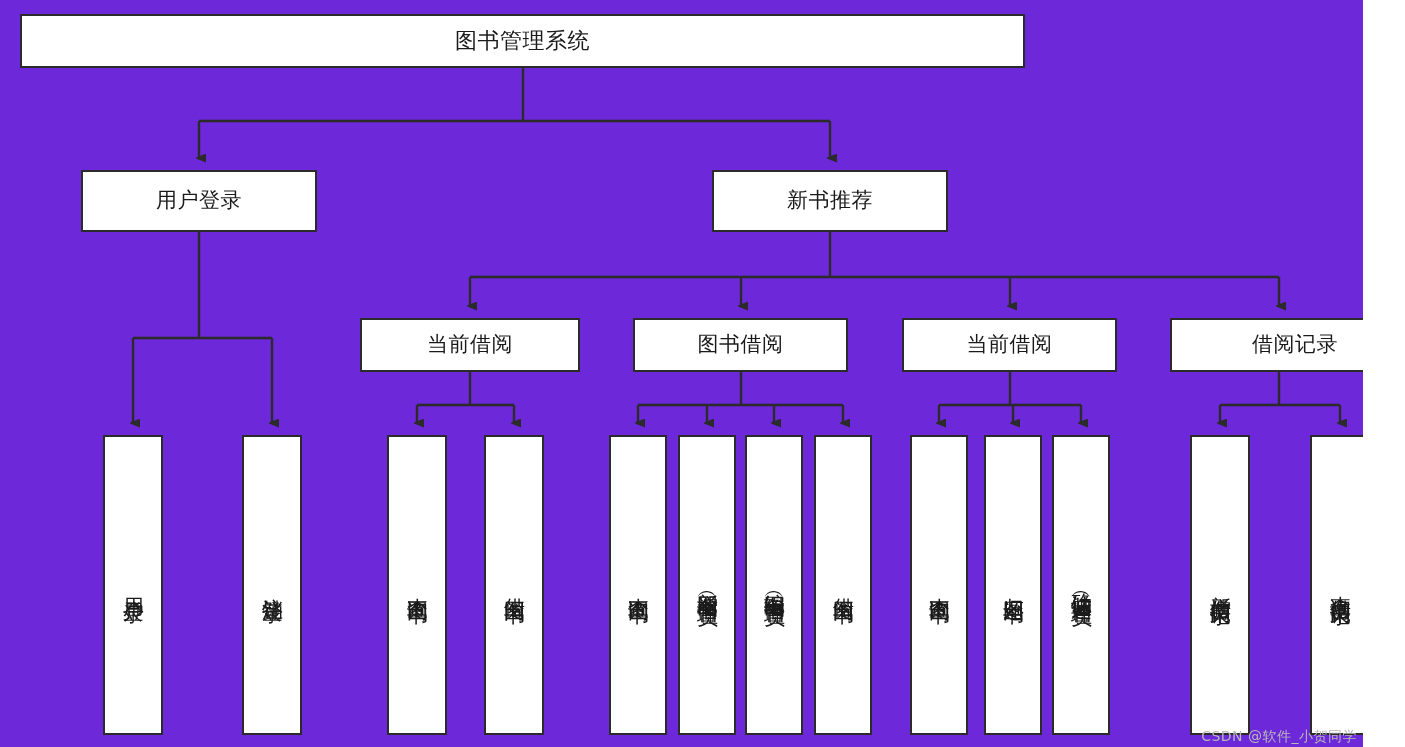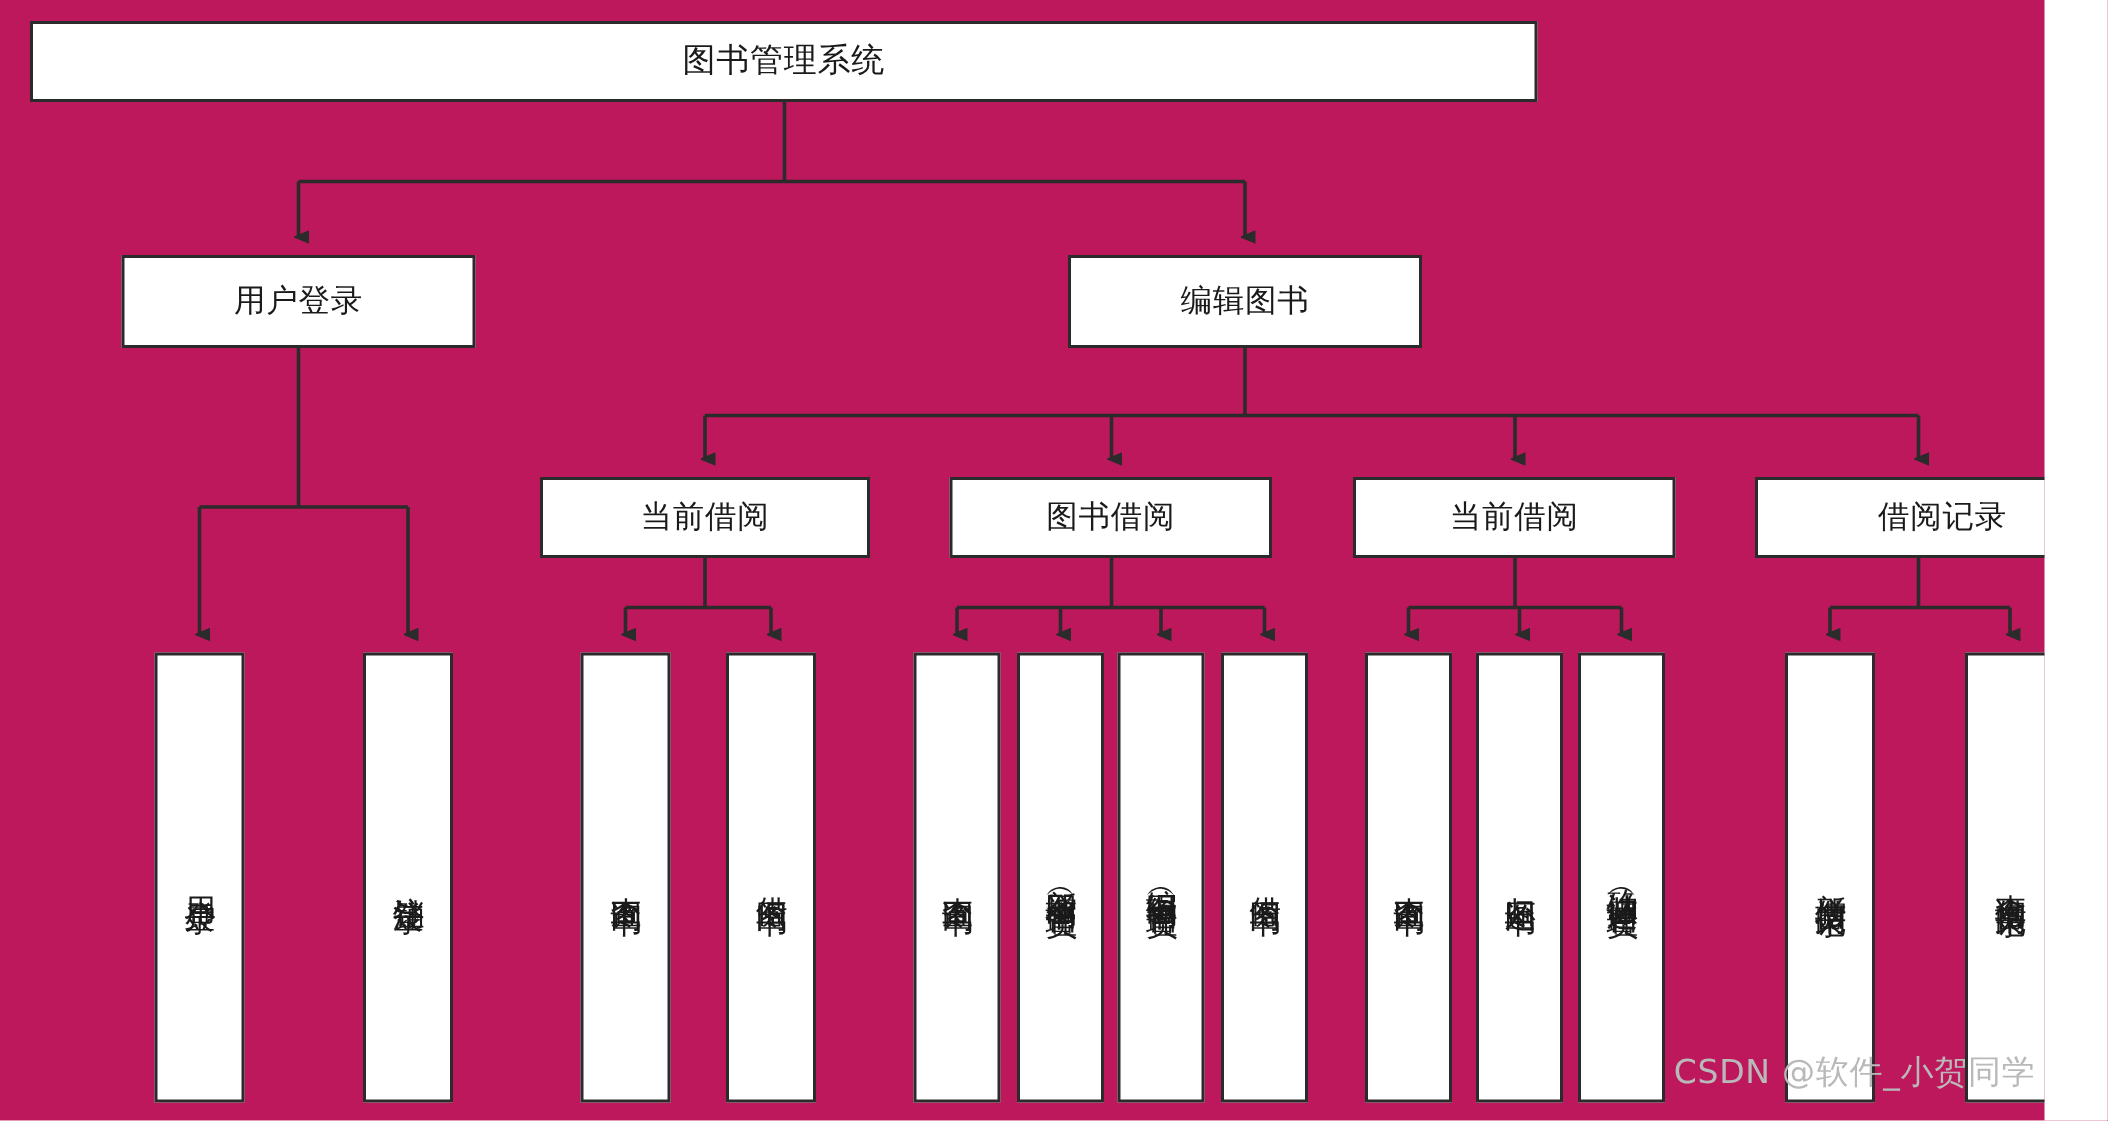--- a/index.html
+++ b/index.html
@@ -7,21 +7,21 @@
     padding: 0;
     background: #ffffff;
   }
   body {
     font-family: "DejaVu Sans", "Liberation Sans", sans-serif;
   }
   #canvas {
     position: relative;
     width: 1363px;
     height: 747px;
-    background: #be185d;
+    background: #6d28d9;
     overflow: hidden;
   }
   svg.edges {
     position: absolute;
     left: 0;
     top: 0;
     width: 1405px;
     height: 747px;
     pointer-events: none;
   }
@@ -55,22 +55,22 @@
     font-size: 21px;
     letter-spacing: 2px;
     line-height: 1.0;
   }
   .node.root .lbl {
     font-size: 22px;
   }
   .watermark {
     position: absolute;
     right: 6px;
-    bottom: 17px;
-    font-size: 22px;
+    bottom: 1px;
+    font-size: 14px;
     color: #b9b9b9;
     white-space: nowrap;
     letter-spacing: 0.5px;
   }
 </style>
 </head>
 <body>
 
 <div id="canvas">
   <svg class="edges" id="edge-layer" viewBox="0 0 1405 747" xmlns="http://www.w3.org/2000/svg">
@@ -117,21 +117,21 @@
   </svg>
 
   <div id="node-layer">
       <div class="node horiz root" style="left: 20px; top: 14px; width: 1005px; height: 54px;">
         <span class="lbl">图书管理系统</span>
       </div>
       <div class="node horiz" style="left: 81px; top: 170px; width: 236px; height: 62px;">
         <span class="lbl">用户登录</span>
       </div>
       <div class="node horiz" style="left: 712px; top: 170px; width: 236px; height: 62px;">
-        <span class="lbl">编辑图书</span>
+        <span class="lbl">新书推荐</span>
       </div>
       <div class="node horiz" style="left: 360px; top: 318px; width: 220px; height: 54px;">
         <span class="lbl">当前借阅</span>
       </div>
       <div class="node horiz" style="left: 633px; top: 318px; width: 215px; height: 54px;">
         <span class="lbl">图书借阅</span>
       </div>
       <div class="node horiz" style="left: 902px; top: 318px; width: 215px; height: 54px;">
         <span class="lbl">当前借阅</span>
       </div>

